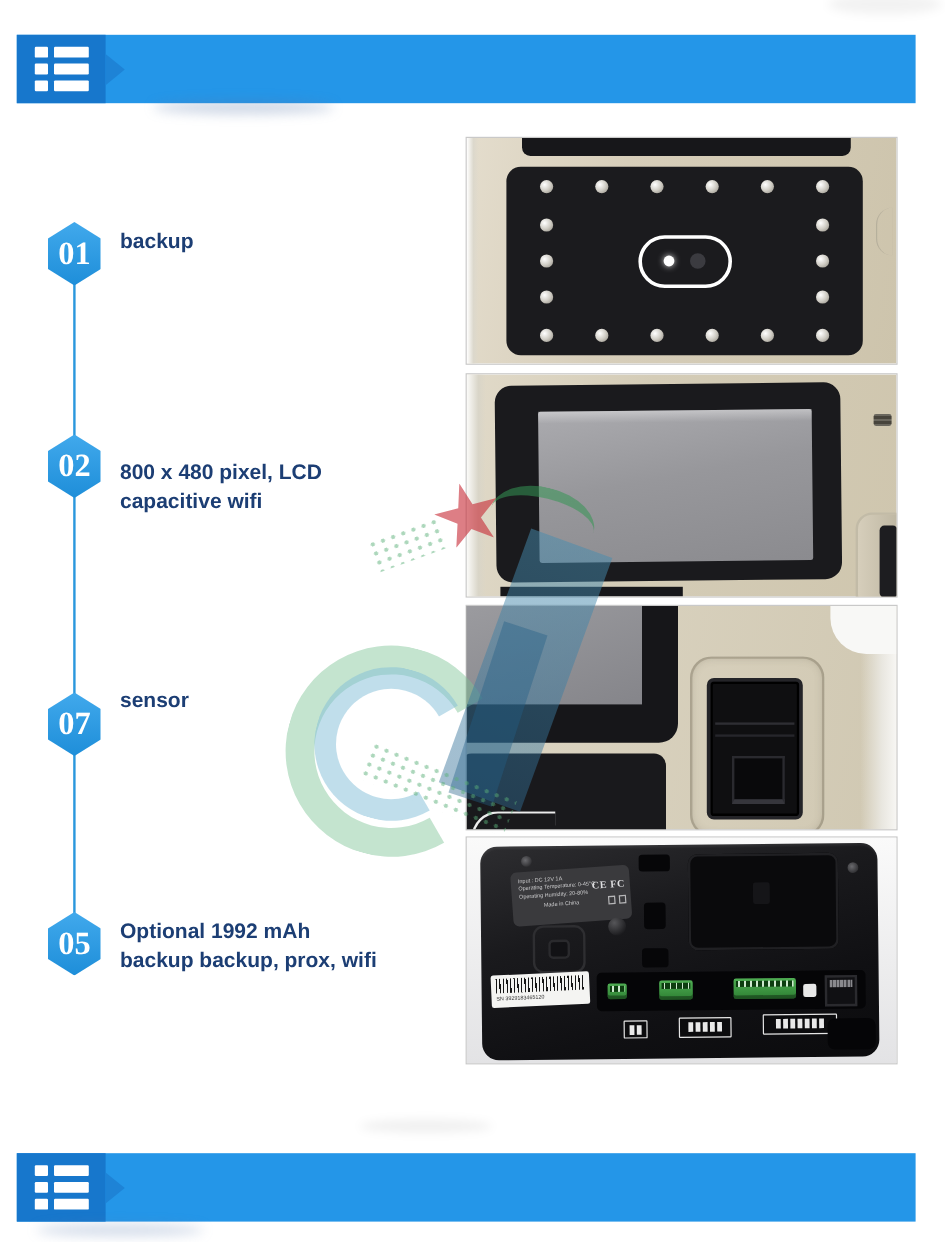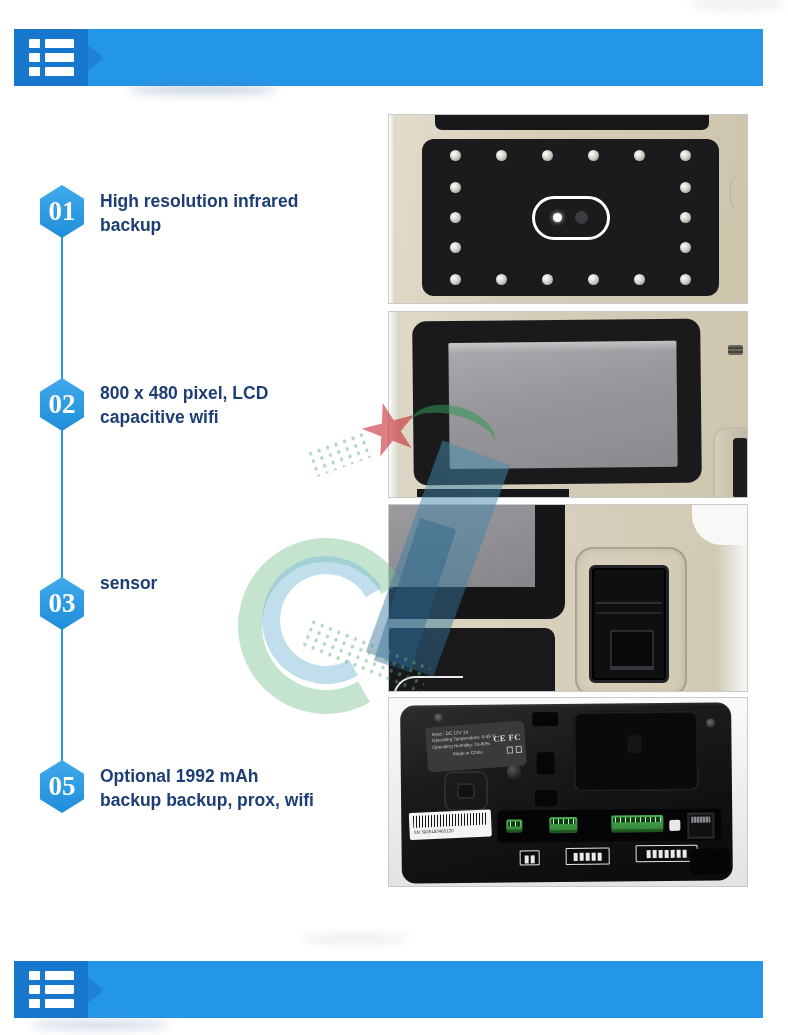--- a/index.html
+++ b/index.html
@@ -26,21 +26,21 @@
   .se-smudge{left:300px;top:933px;width:110px;height:11px;background:rgba(0,0,0,.06);filter:blur(4px);}
   .se-wisp{left:690px;top:-5px;width:95px;height:17px;background:rgba(0,0,0,.05);filter:blur(4px);}
 
   
   .timeline{position:absolute;left:61px;top:235px;width:2px;height:527px;background:#2a97dd;}
   .hex{position:absolute;left:40px;width:44px;height:53px;
        clip-path:polygon(50% 0,100% 26%,100% 74%,50% 100%,0 74%,0 26%);
        background:linear-gradient(180deg,#41a9ec,#1e8ed9);
        display:flex;align-items:center;justify-content:center;
        color:#fff;font-family:"Liberation Serif",serif;font-weight:bold;font-size:27px;}
-  .hex.h1{top:185px;} .hex.h2{top:378px;} .hex.h3{top:577px;} .hex.h4{top:760px;}
+  .hex.h1{top:185px;} .hex.h2{top:362px;} .hex.h3{top:577px;} .hex.h4{top:760px;}
   .ftext{position:absolute;left:100px;width:270px;color:#1c3e74;font-weight:bold;
          font-size:17.5px;line-height:24px;}
   .ftext.t1{top:189px;} .ftext.t2{top:381px;} .ftext.t3{top:571px;} .ftext.t4{top:764px;}
 
   
   .shot{position:absolute;left:388px;width:360px;border:1px solid #c9c9c9;background:#fff;
         overflow:hidden;box-sizing:border-box;margin:0;}
   #shot1{top:114px;height:190px;} #shot2{top:311px;height:187px;}
   #shot3{top:504px;height:188px;} #shot4{top:697px;height:190px;}
   .shot *{position:absolute;box-sizing:border-box;}
@@ -199,34 +199,33 @@
     <div class="bar-arrow"></div>
   </div>
   <div class="shadow-ell se-header"></div>
 
   <div class="timeline"></div>
 
   <div class="hex h1">
       <span>01</span>
     </div>
   <div class="ftext t1">
-    <div>High resolution infrared</div>
     <div>backup</div>
   </div>
 
   <div class="hex h2">
       <span>02</span>
     </div>
   <div class="ftext t2">
     <div>800 x 480 pixel, LCD</div>
     <div>capacitive wifi</div>
   </div>
 
   <div class="hex h3">
-      <span>03</span>
+      <span>07</span>
     </div>
   <div class="ftext t3">
     <div>sensor</div>
   </div>
 
   <div class="hex h4">
       <span>05</span>
     </div>
   <div class="ftext t4">
     <div>Optional 1992 mAh</div>

